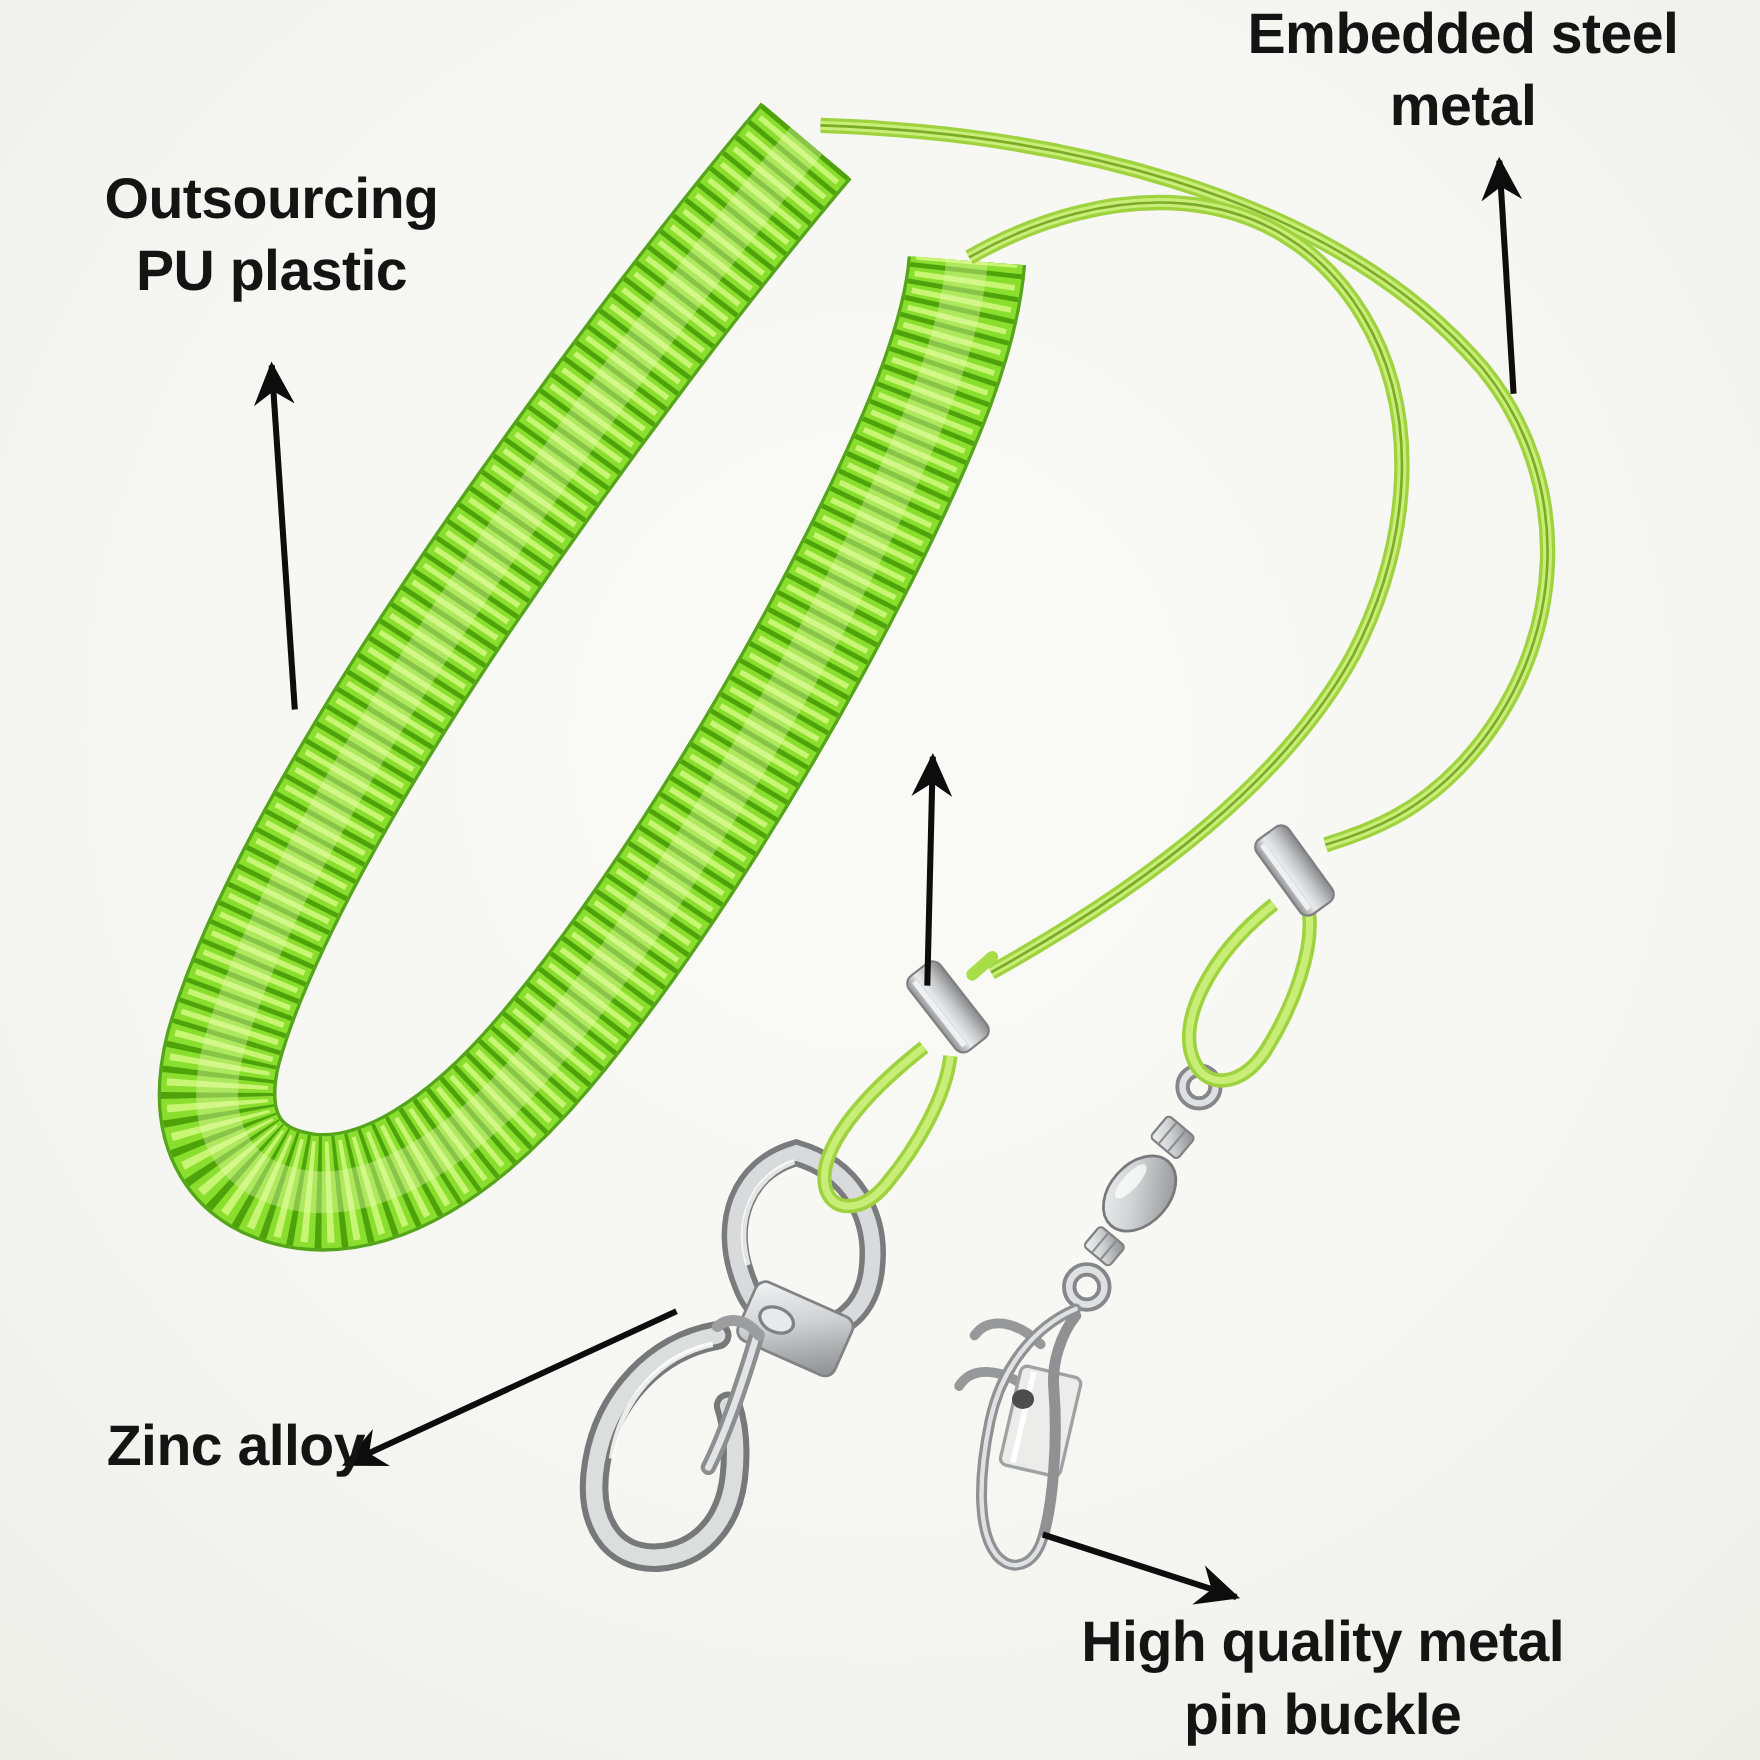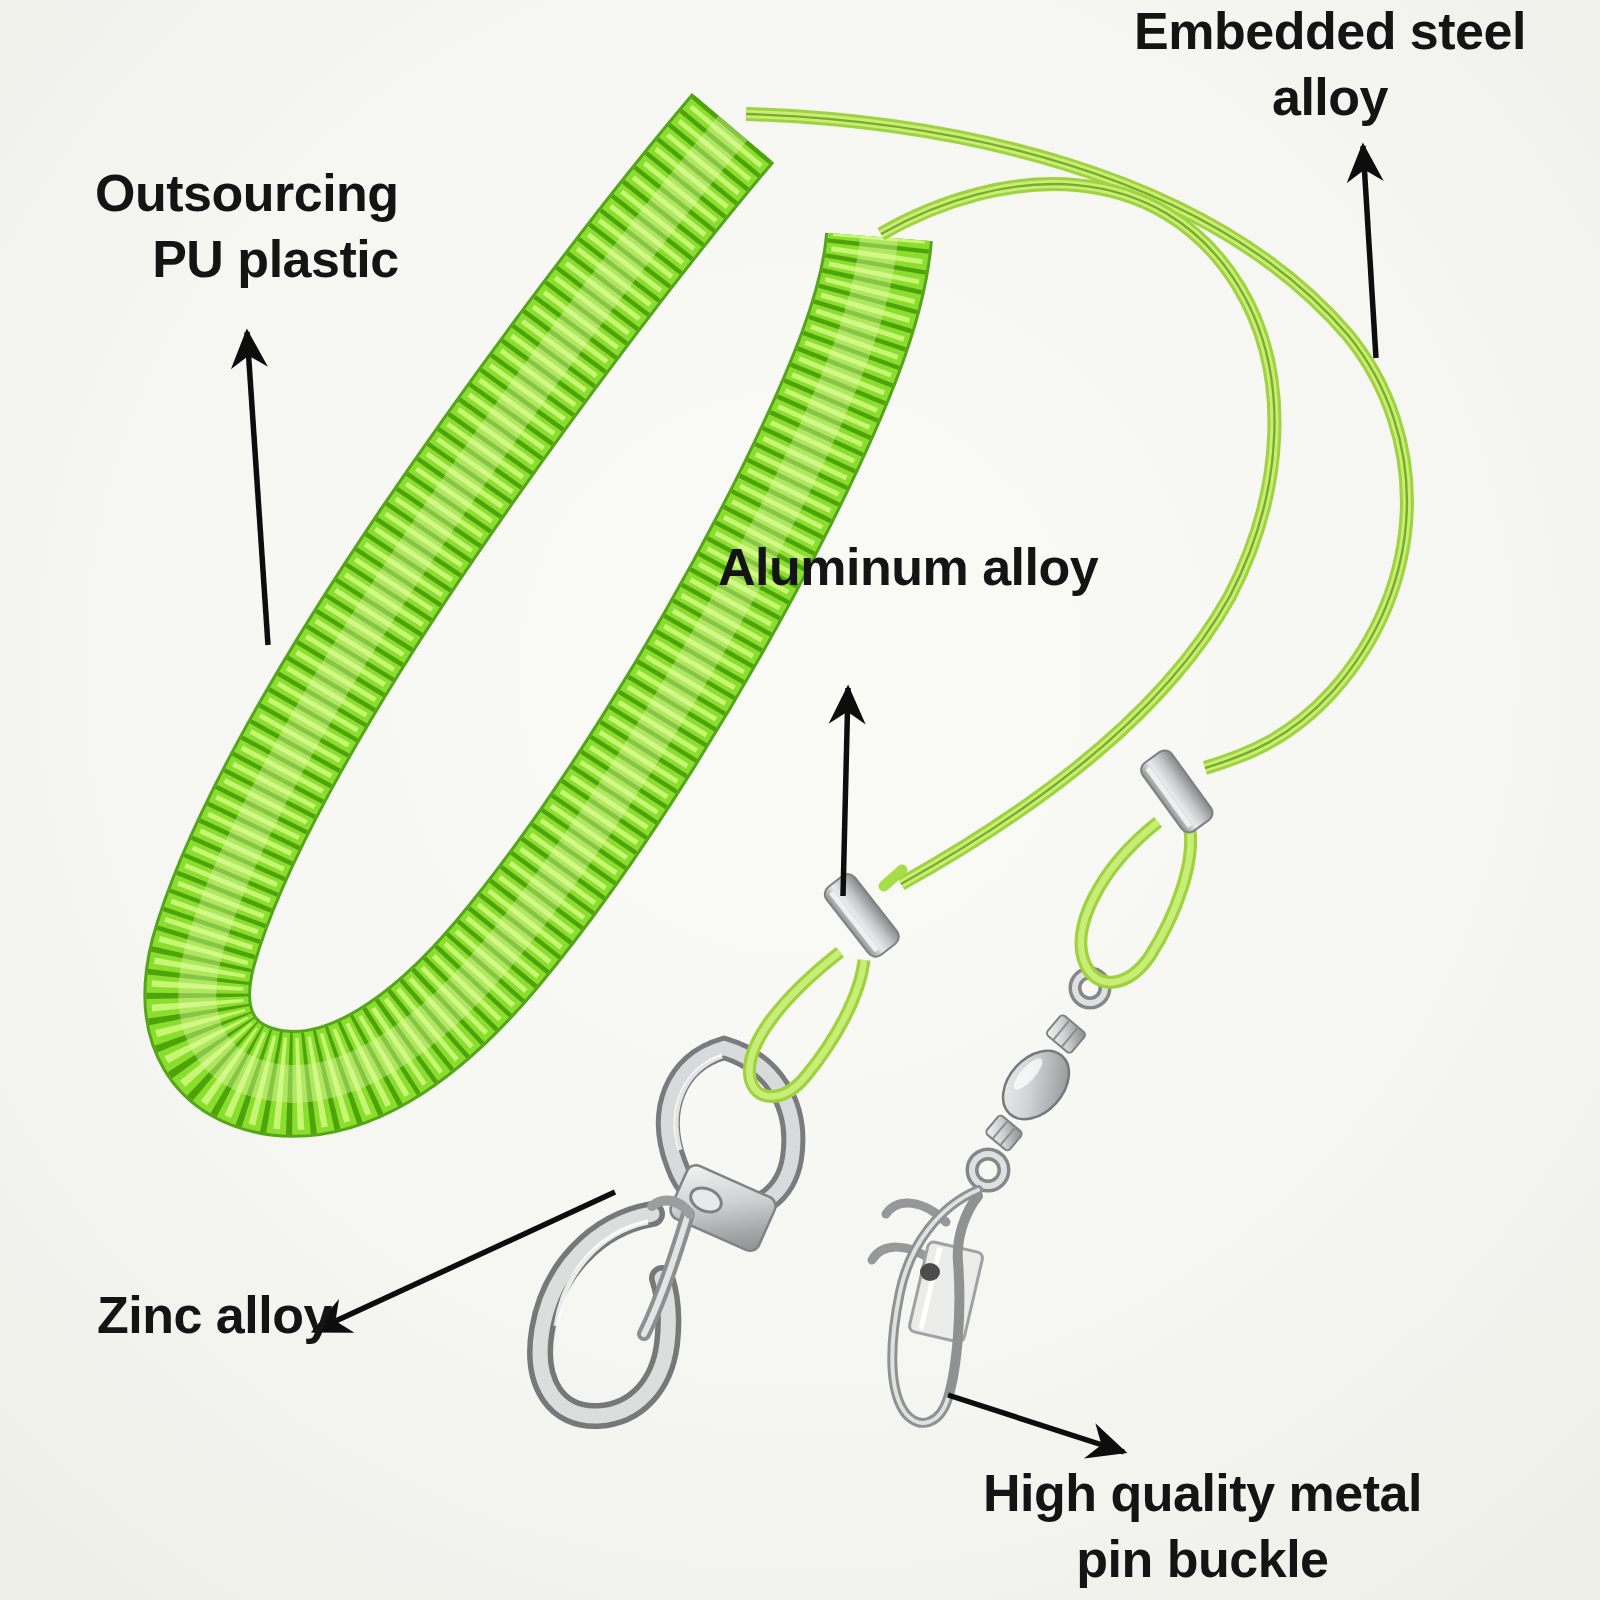--- a/index.html
+++ b/index.html
@@ -8,21 +8,21 @@
     background:radial-gradient(circle at 50% 42%, #fafaf7 0%, #f6f6f2 55%, #eeeee9 100%);
     font-family:"Liberation Sans","DejaVu Sans",sans-serif;
   }
   .art{position:absolute;left:0;top:0;width:1600px;height:1600px;}
   .label{
     position:absolute;color:#141414;font-weight:700;font-size:52px;line-height:66px;
     letter-spacing:-0.5px;white-space:nowrap;
   }
   .label .l2{display:block;}
   .lbl-embedded{left:1080px;top:-2px;width:500px;text-align:center;}
-  .lbl-outsourcing{left:95px;top:160px;text-align:right;}
+  .lbl-outsourcing{left:95px;top:148px;text-align:center;}
   .lbl-aluminum{left:718px;top:534px;text-align:left;}
   .lbl-zinc{left:97px;top:1282px;text-align:left;}
   .lbl-pin{left:983px;top:1460px;text-align:center;}
 </style>
 </head>
 <body>
 
 <div class="stage">
 
   <svg class="art" viewBox="0 0 1600 1600" aria-hidden="true">
@@ -148,28 +148,27 @@
       <line x1="1376" y1="358" x2="1363" y2="146" marker-end="url(#ah)"></line>
       <line x1="268" y1="645" x2="247" y2="332" marker-end="url(#ah)"></line>
       <line x1="843" y1="896" x2="848" y2="688" marker-end="url(#ah)"></line>
       <line x1="615" y1="1192" x2="314" y2="1331" marker-end="url(#ah)"></line>
       <line x1="948" y1="1395" x2="1124" y2="1452" marker-end="url(#ah)"></line>
     </g>
   </svg>
 
   <div class="label lbl-embedded">
     <span class="l1">Embedded steel</span>
-    <span class="l2">alloy</span>
+    <span class="l2">metal</span>
   </div>
   <div class="label lbl-outsourcing">
     <span class="l1">Outsourcing</span>
     <span class="l2">PU plastic</span>
   </div>
   <div class="label lbl-aluminum">
-    <span class="l1">Aluminum alloy</span>
   </div>
   <div class="label lbl-zinc">
     <span class="l1">Zinc alloy</span>
   </div>
   <div class="label lbl-pin">
     <span class="l1">High quality metal</span>
     <span class="l2">pin buckle</span>
   </div>
 
 </div>

